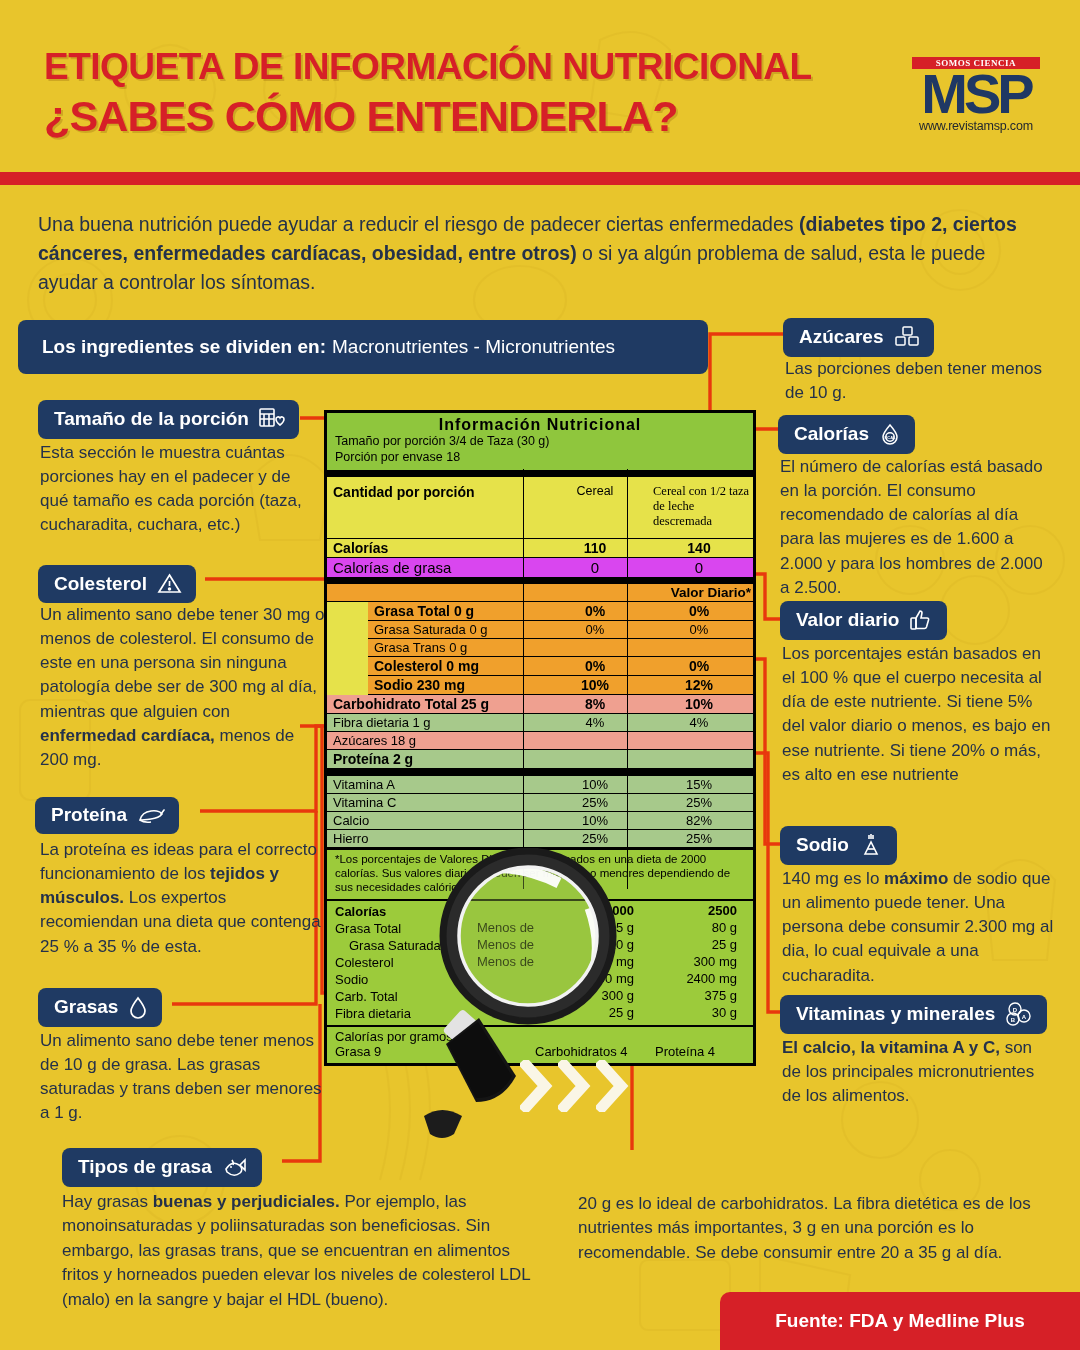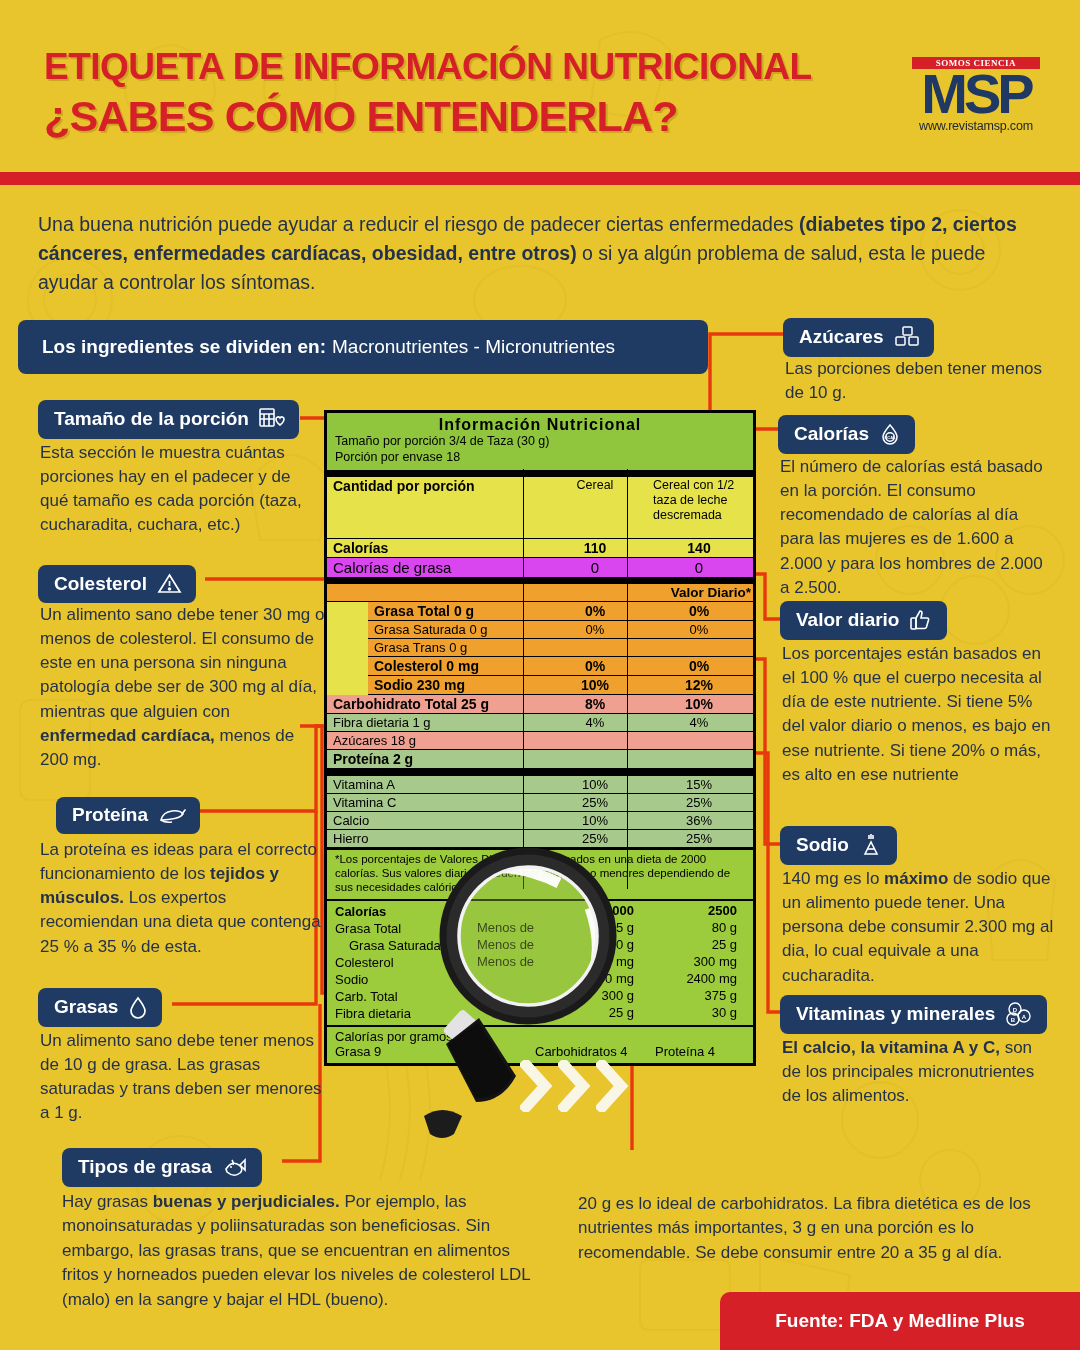--- a/index.html
+++ b/index.html
@@ -81,21 +81,21 @@
   }
   .nt .r { display:flex; border-bottom:1px solid #000; }
   .nt .c-name { flex: 1 1 auto; padding: 1px 6px; }
   .nt .c-v1 { width: 100px; text-align:center; padding:1px 2px; }
   .nt .c-v2 { width: 108px; text-align:center; padding:1px 2px; }
   .nt-head { background:#8fc63d; padding: 3px 8px 5px; border-bottom: 7px solid #000; }
   .nt-title { text-align:center; font-size: 16px; font-weight:bold; letter-spacing: 1px; }
   .nt-sub { font-size: 12.5px; line-height: 1.25; }
   .nt-amount { background:#e6e24a; font-weight:bold; font-size:14px; }
   .nt-amount .c-v1, .nt-amount .c-v2 { font-weight: normal; font-size: 12.5px; text-align:center; }
-  .nt-amount .c-v2 { text-align:left; padding-left:8px; line-height:1.2; }
+  .nt-amount .c-v2 { text-align:left; padding-left:8px; line-height:1.2;font-family:Liberation Serif, serif; }
   .nt-cal { background:#e6e24a; font-weight:bold; font-size:14px; }
   .nt-calg { background:#d946ef; font-size:15px; }
   .nt-dv { background:#f0a02c; font-weight:bold; font-size:13.5px; text-align:right;
            padding: 1px 2px; border-bottom:1px solid #000; border-top: 6px solid #000; }
   .row-or { background:#f0a02c;margin-left:41px; }
   .row-pink { background:#efa090; }
   .row-grn { background:#a7c98b; }
   .b { font-weight:bold; font-size: 14px; }
   .n { font-size: 13px; }
   .ind { padding-left: 20px; }
@@ -225,21 +225,21 @@
   <div class="nt">
     <div class="vsep" style="left:196px; top:56px; height:420px;"></div>
     <div class="vsep" style="left:300px; top:56px; height:420px;"></div>
 
     <div class="nt-head">
       <div class="nt-title">Información Nutricional</div>
       <div class="nt-sub">Tamaño por porción 3/4 de Taza (30 g)</div>
       <div class="nt-sub">Porción por envase 18</div>
     </div>
 
-    <div class="r nt-amount" style="min-height:62px; align-items:flex-start; ">
+    <div class="r nt-amount" style="min-height:62px; align-items:flex-start; padding-top:6px;">
       <div class="c-name">Cantidad por porción</div>
       <div class="c-v1">Cereal</div>
       <div class="c-v2">Cereal con 1/2 taza de leche descremada</div>
     </div>
 
     <div class="r nt-cal">
       <div class="c-name">Calorías</div>
       <div class="c-v1">110</div>
       <div class="c-v2" style="text-align:center">140</div>
     </div>
@@ -308,21 +308,21 @@
           <div class="c-v2 n" style="text-align:center">15%</div>
         </div>
         <div class="r row-grn">
           <div class="c-name n">Vitamina C</div>
           <div class="c-v1 n">25%</div>
           <div class="c-v2 n" style="text-align:center">25%</div>
         </div>
         <div class="r row-grn">
           <div class="c-name n">Calcio</div>
           <div class="c-v1 n">10%</div>
-          <div class="c-v2 n" style="text-align:center">36%</div>
+          <div class="c-v2 n" style="text-align:center">82%</div>
         </div>
         <div class="r row-grn">
           <div class="c-name n">Hierro</div>
           <div class="c-v1 n">25%</div>
           <div class="c-v2 n" style="text-align:center">25%</div>
         </div>
       </div>
 
     <div class="nt-note">*Los porcentajes de Valores Diarios están basados en una dieta de 2000 calorías. Sus valores diarios pueden ser mayores o menores dependiendo de sus necesidades calóricas.</div>
 
@@ -402,21 +402,21 @@
         <path d="M12.5 3 L23 20 H2 Z"></path>
           <path d="M12.5 9 v5"></path>
           <circle cx="12.5" cy="17" r="0.9" fill="#fff"></circle>
       </svg>
     </span>
   </div>
   <div class="body-text" style="left:40px; top:603px; width:285px;">
     <span>Un alimento sano debe tener 30 mg o menos de colesterol. El consumo de este en una persona sin ninguna patología debe ser de 300 mg al día, mientras que alguien con </span><b>enfermedad cardíaca,</b><span> menos de 200 mg.</span>
   </div>
 
-  <div class="pill" style="left:56px; top:797px;">
+  <div class="pill" style="left:35px; top:797px;">
     <span>Proteína</span>
     <span class="ico">
       <svg width="28" height="22" viewBox="0 0 28 22" fill="none" stroke="#fff" stroke-width="1.6">
         <path d="M3 16 q2-8 11-9 q8-1 11 3 q-3 4-11 5 q-8 1-11 1z"></path>
         <path d="M24 10 l3-4" stroke-linecap="round"></path>
         <path d="M3 16 q4 3 11 2"></path>
       </svg>
     </span>
   </div>
   <div class="body-text" style="left:40px; top:838px; width:285px;">

